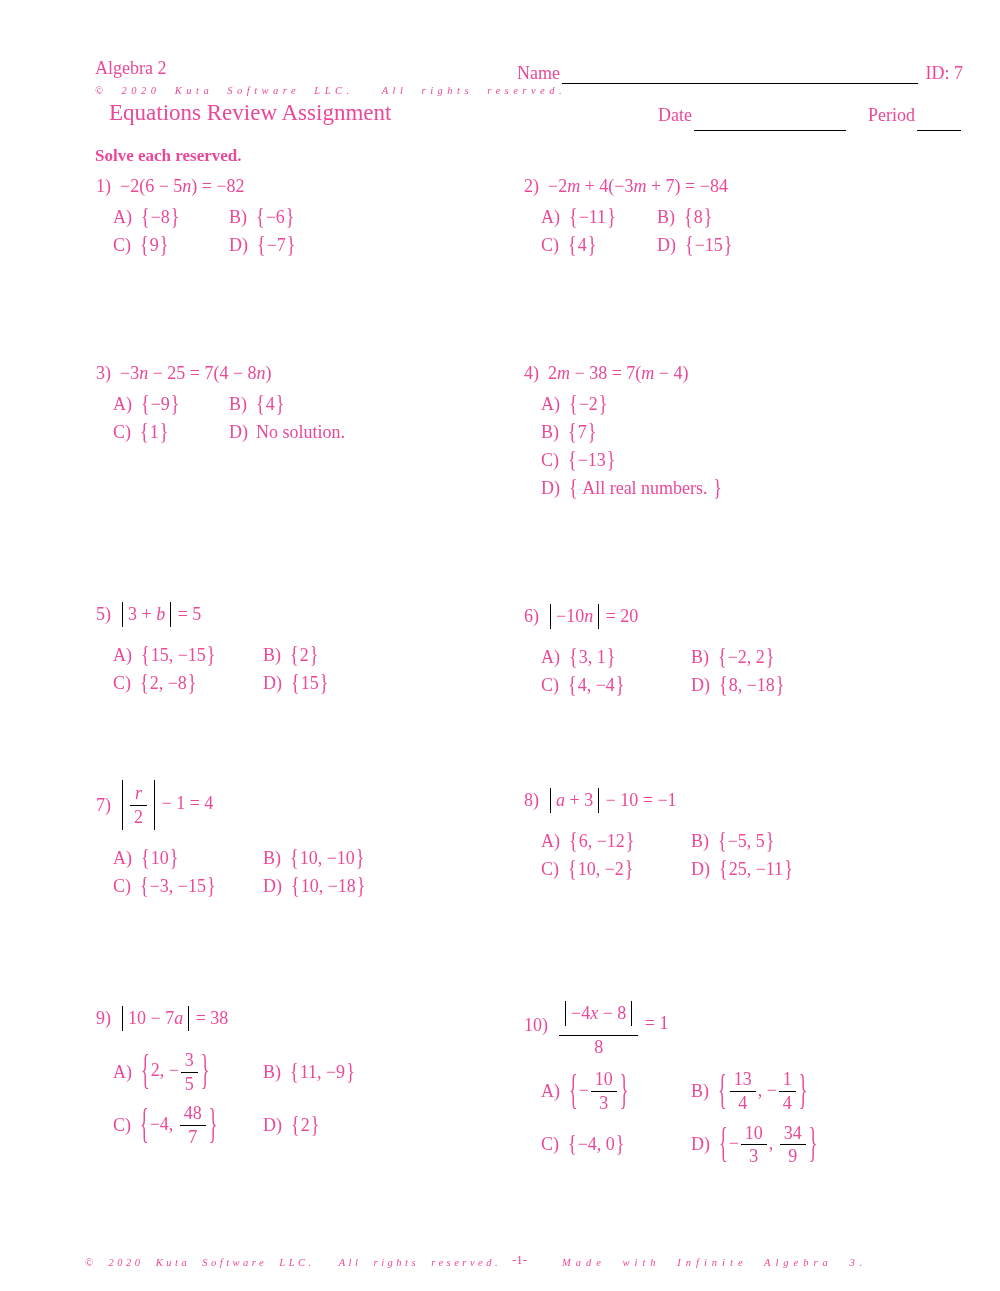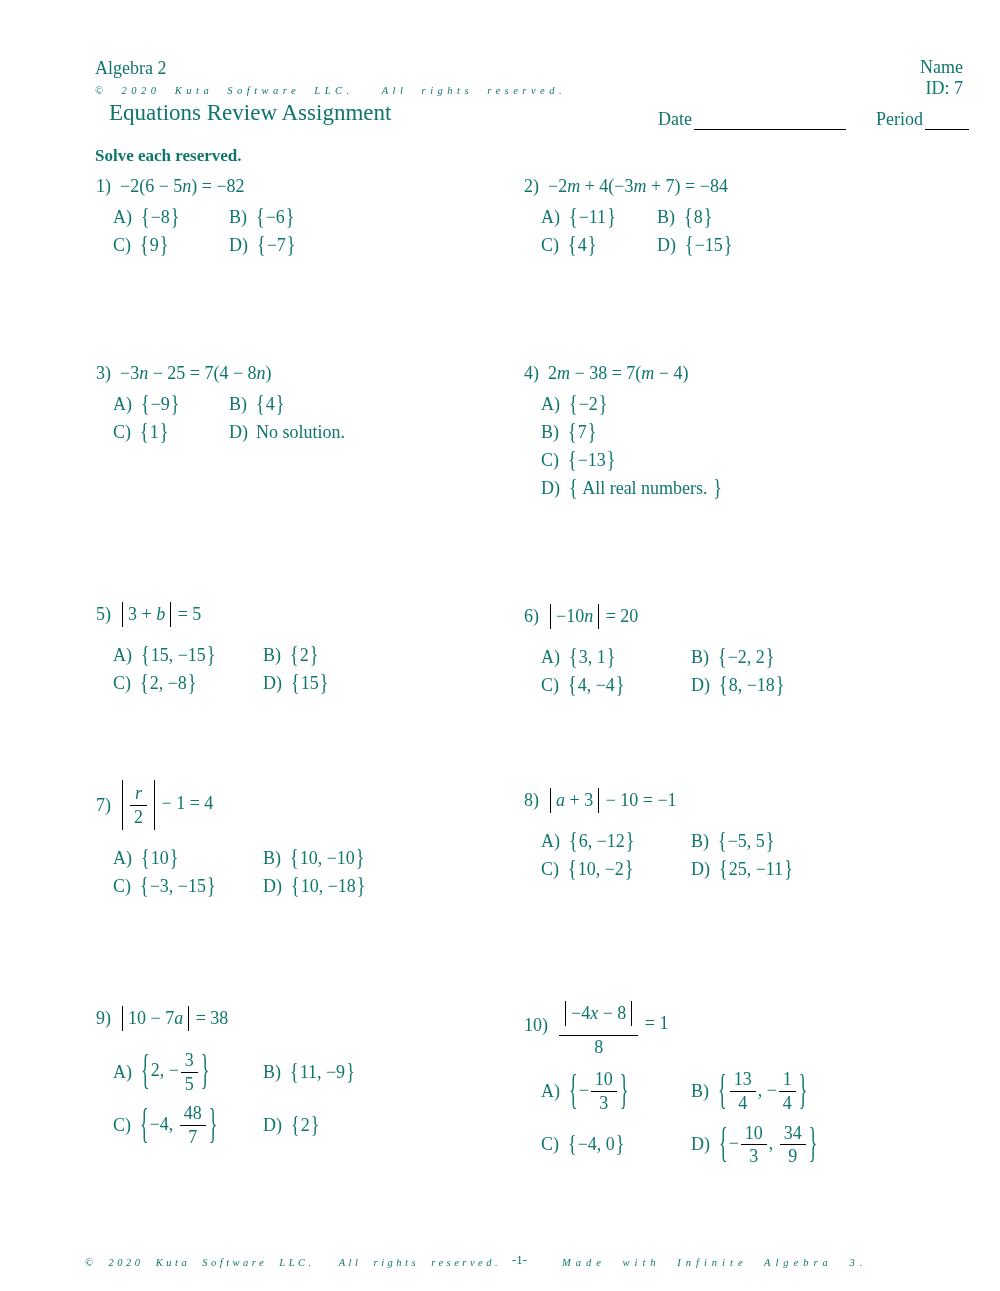--- a/index.html
+++ b/index.html
@@ -1,35 +1,35 @@
 <!DOCTYPE html>
 <html><head>
 <meta charset="utf-8">
 <style>
   html,body { margin:0; padding:0; background:#ffffff; }
   .page {
     position:relative; width:1000px; height:1291px; background:#ffffff;
-    font-family:"Liberation Serif","DejaVu Serif",serif; color:#0f766e;
+    font-family:"Liberation Serif","DejaVu Serif",serif; color:#ec4899;
     overflow:hidden;
   }
   
   .course   { position:absolute; left:95px;  top:58px;  font-size:18px; }
   .name-row { position:absolute; left:517px; top:58px;  width:446px; height:26px;
-              display:flex; align-items:flex-end; font-size:18px;flex-direction:column; }
+              display:flex; align-items:flex-end; font-size:18px; }
   .name-row .lbl { line-height:1.1; }
   .name-row .blank { flex:1; border-bottom:1px solid #000; height:100%; margin:0 8px 0 2px; }
   .ltrspc   { white-space:pre;font-style:italic; }
   .copy-top { position:absolute; left:95px;  top:85px;  font-size:10.5px;
               letter-spacing:4.5px; word-spacing:7px; }
   .title    { position:absolute; left:94px;  top:100px; font-size:23px;margin-left:15px; }
   .date-row { position:absolute; left:658px; top:106px; height:24px; font-size:18px;
-              display:flex; align-items:flex-end; }
+              display:flex; }
   .date-row .lbl { line-height:1.1; }
   .date-blank   { width:152px; border-bottom:1px solid #000; height:100%; margin-left:2px; }
-  .period-label { margin-left:30px; }
+  .period-label { margin-left:22px; }
   .period-blank { width:44px;  border-bottom:1px solid #000; height:100%; margin-left:2px; }
   .instructions { position:absolute; left:95px; top:146px; font-size:17px; font-weight:bold; }
 
   
   .problem { position:absolute; font-size:18px; white-space:pre; }
   .p1 {left:96px;  top:176px;} .p2 {left:524px; top:176px;}
   .p3 {left:96px;  top:363px;} .p4 {left:524px; top:363px;}
   .p5 {left:96px;  top:594px;} .p6 {left:524px; top:596px;}
   .p7 {left:96px;  top:772px;} .p8 {left:524px; top:780px;}
   .p9 {left:96px;  top:998px;} .p10{left:524px; top:992px;}

